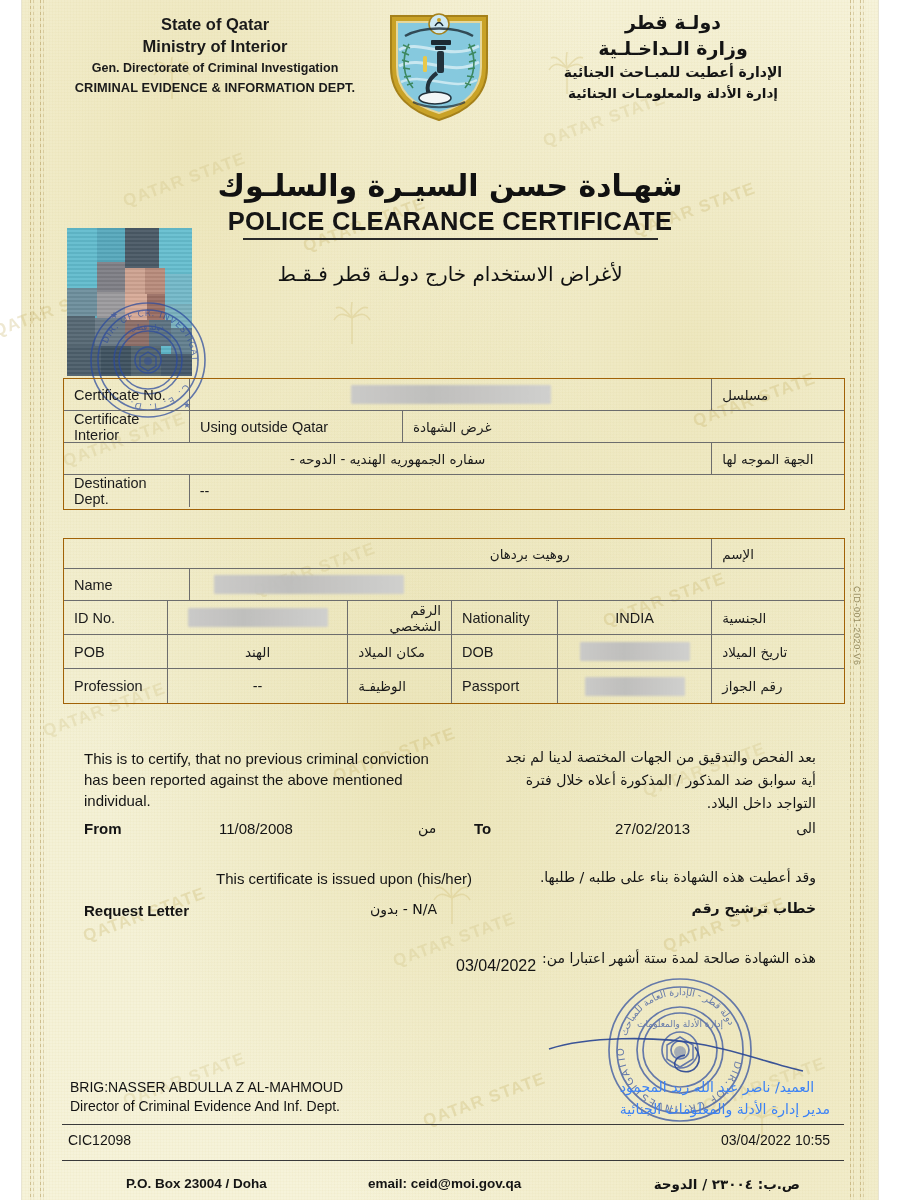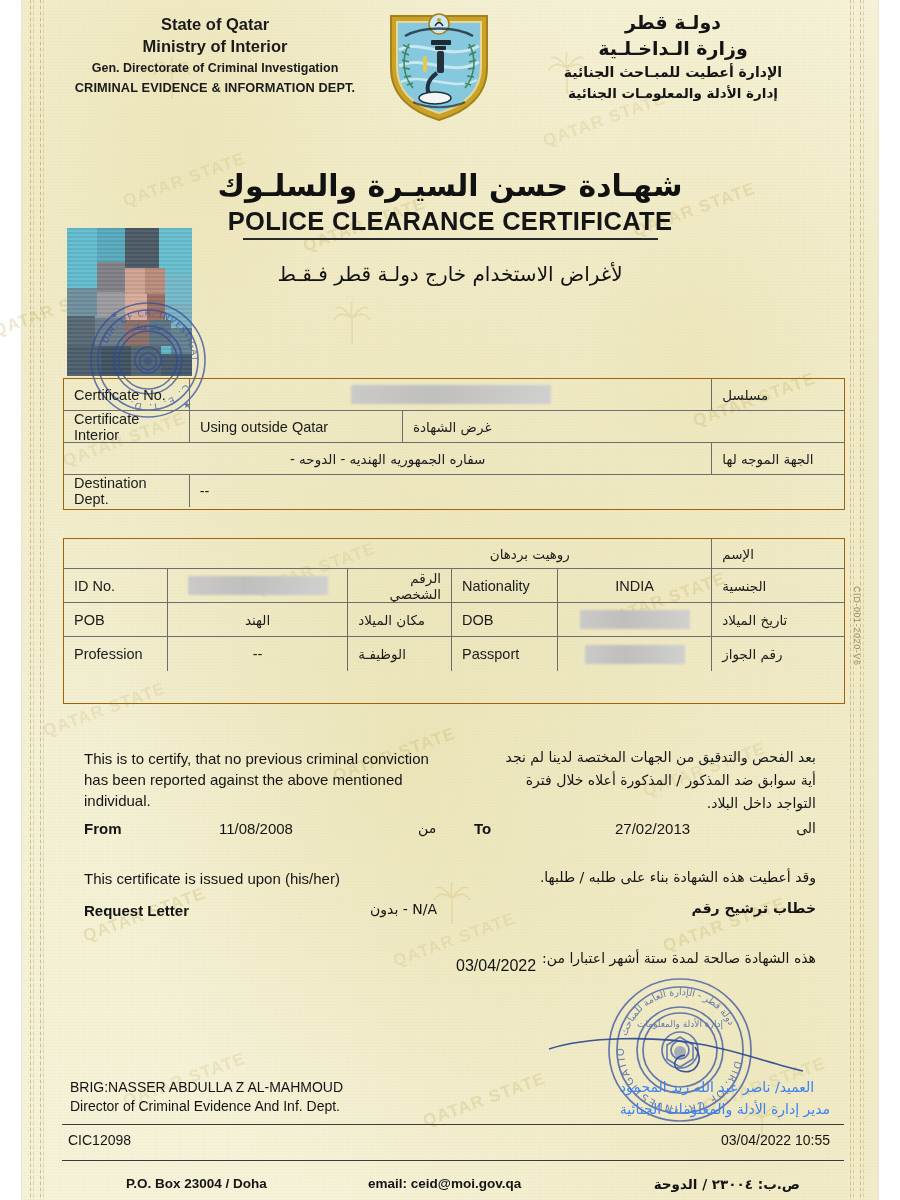--- a/index.html
+++ b/index.html
@@ -360,20 +360,26 @@
     </div>
   </div>
 
   <div class="tbl" style="left:63px;top:538px;width:782px;height:166px;">
     <div class="row" style="height:30px;border-bottom:1px solid #6d6d6d;">
       <div class="cell nb" style="width:285px;"></div>
       <div class="cell arc" style="width:365px;">روهيت بردهان</div>
       <div class="cell ar" style="width:132px;">الإسم</div>
     </div>
 
+    <div class="row" style="height:32px;">
+      <div class="cell" style="width:126px;">Name</div>
+      <div class="cell nb" style="width:656px;">
+        <div class="redact" style="width:190px;margin-left:14px;"></div>
+      </div>
+    </div>
 
     <div class="row" style="height:34px;">
       <div class="cell" style="width:104px;">ID No.</div>
       <div class="cell ctr" style="width:181px;">
         <div class="redact" style="width:140px;"></div>
       </div>
       <div class="cell ar" style="width:104px;">الرقم الشخصي</div>
       <div class="cell" style="width:106px;">Nationality</div>
       <div class="cell ctr" style="width:155px;">INDIA</div>
       <div class="cell ar" style="width:132px;">الجنسية</div>
@@ -407,21 +413,21 @@
   <div class="body-en" style="left:84px;top:748px;width:370px;">This is to certify, that no previous criminal conviction has been reported against the above mentioned individual.</div>
   <div class="body-ar" style="right:84px;top:746px;width:330px;">بعد الفحص والتدقيق من الجهات المختصة لدينا لم نجد أية سوابق ضد المذكور / المذكورة أعلاه خلال فترة التواجد داخل البلاد.</div>
 
   <div class="body-en lbl-b" style="left:84px;top:818px;">From</div>
   <div class="body-en" style="left:219px;top:818px;">11/08/2008</div>
   <div class="body-ar" style="left:418px;top:817px;">من</div>
   <div class="body-en lbl-b" style="left:474px;top:818px;">To</div>
   <div class="body-en" style="left:615px;top:818px;">27/02/2013</div>
   <div class="body-ar" style="right:84px;top:817px;">الى</div>
 
-  <div class="body-en" style="left:84px;top:868px;width:400px;">This certificate is issued upon (his/her)</div>
+  <div class="body-en" style="left:72px;top:868px;width:400px;text-align:right;">This certificate is issued upon (his/her)</div>
   <div class="body-ar" style="right:84px;top:866px;width:340px;">وقد أعطيت هذه الشهادة بناء على طلبه / طلبها.</div>
 
   <div class="body-en lbl-b" style="left:84px;top:900px;">Request Letter</div>
   <div class="body-ar" style="left:370px;top:898px;">N/A - بدون</div>
   <div class="body-ar lbl-b" style="right:84px;top:897px;font-weight:bold;">خطاب ترشيح رقم</div>
 
   <div class="body-en" style="left:412px;top:955px;font-size:16px;margin-left:44px;">03/04/2022</div>
   <div class="body-ar" style="right:84px;top:947px;width:280px;">هذه الشهادة صالحة لمدة ستة أشهر اعتبارا من:</div>
 
   <svg class="sig-line" viewBox="0 0 265 42">

